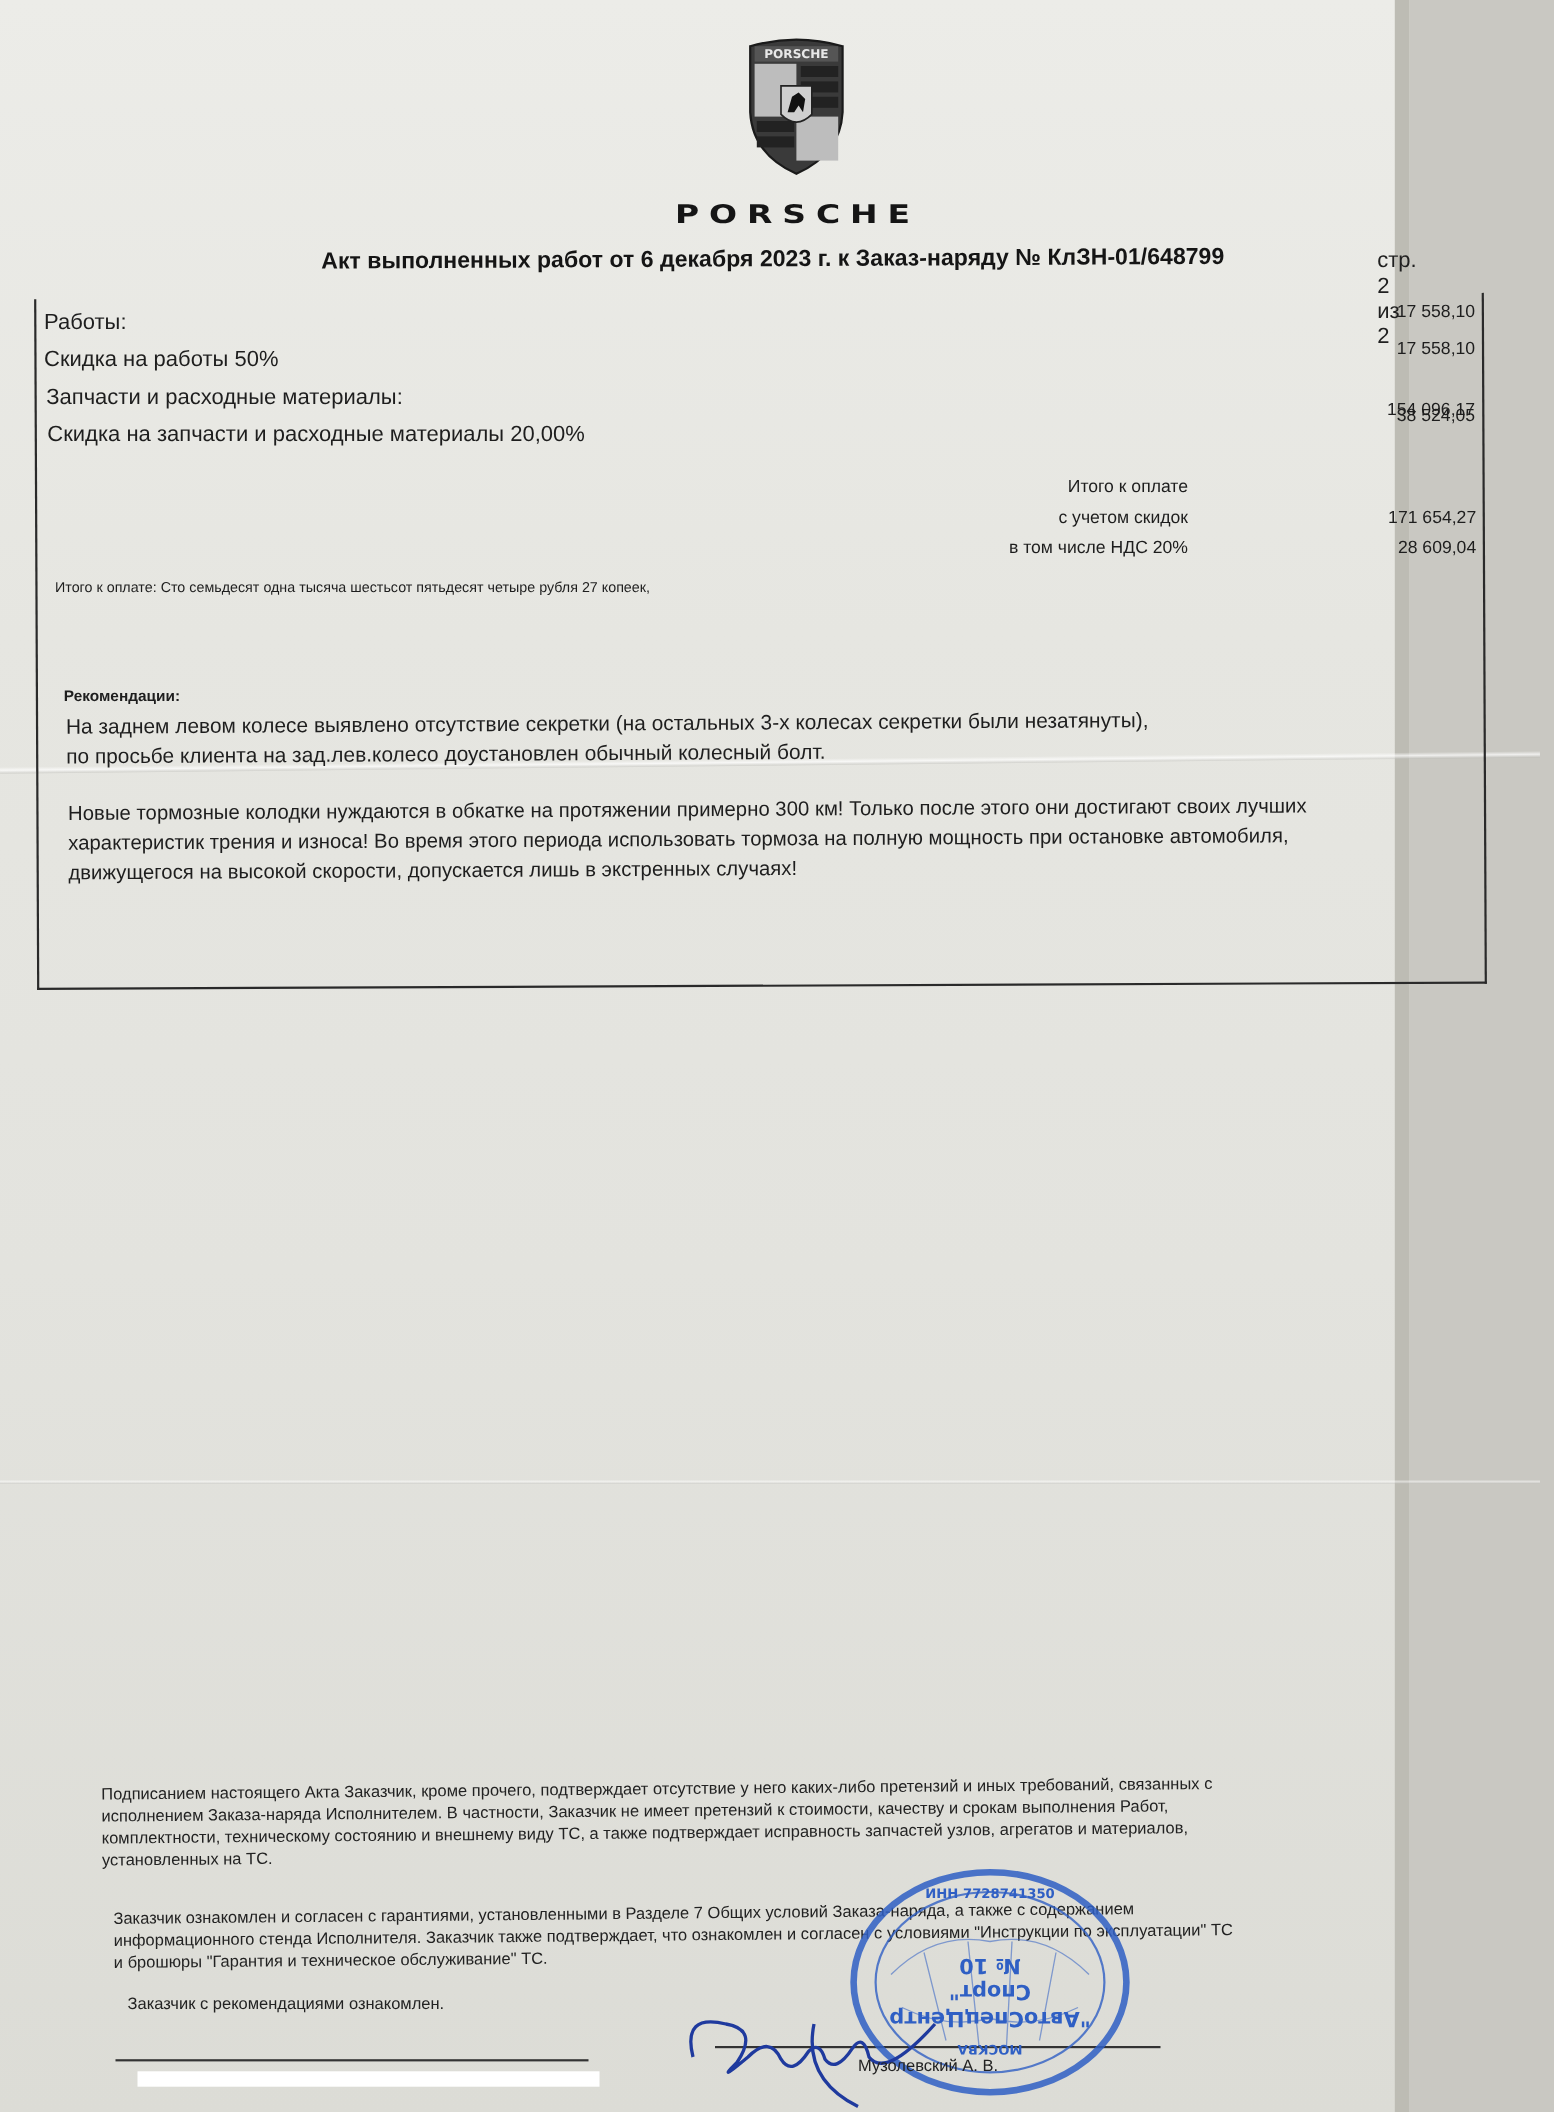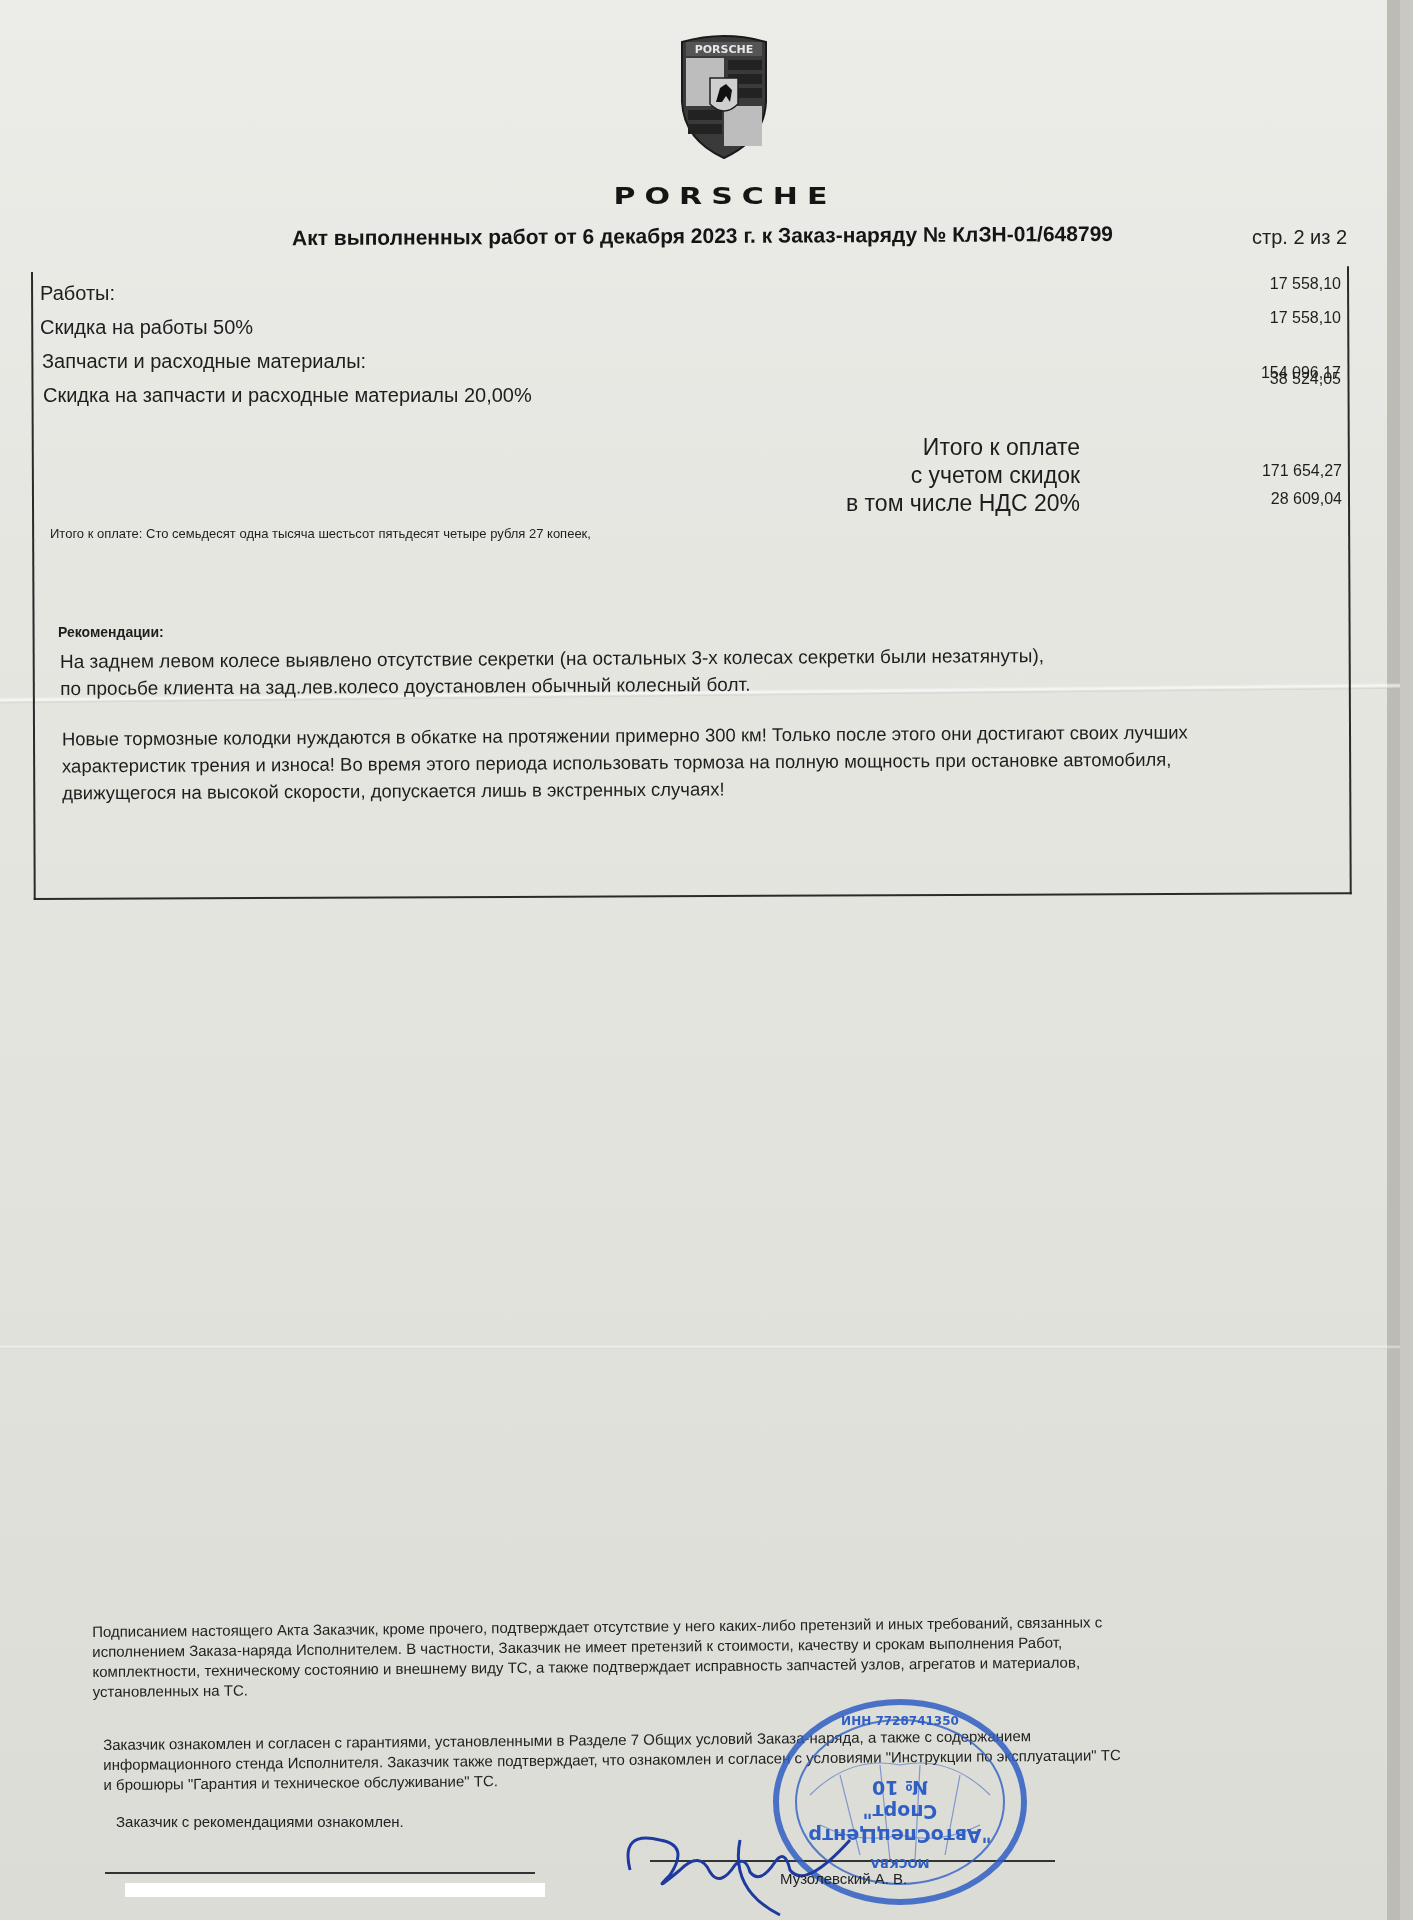--- a/index.html
+++ b/index.html
@@ -4,42 +4,42 @@
 <style>
   html, body { margin: 0; padding: 0; }
   body {
     width: 1413px; height: 1920px; overflow: hidden;
     background: #c9c8c2;
     font-family: "Liberation Sans", sans-serif;
     color: #1d1d1d;
     position: relative;
   }
   .paper {
-    position: absolute; left: 0; top: 0; width: 1400px; height: 1920px;
+    position: absolute; left: 0; top: 0; width: 1281px; height: 1920px;
     background: linear-gradient(180deg, #ecece8 0%, #e6e6e1 30%, #e3e3de 60%, #dcdcd6 100%);
   }
   .edge { position: absolute; right: 0; top: 0; width: 13px; height: 1920px; background: #bdbcb4; }
   .fold1 { position: absolute; left: 0; top: 690px; width: 1400px; height: 6px;
     background: linear-gradient(180deg, rgba(255,255,255,0.0), rgba(255,255,255,0.7), rgba(180,180,175,0.4)); transform: rotate(-0.6deg); }
   .fold2 { position: absolute; left: 0; top: 1345px; width: 1400px; height: 4px;
     background: linear-gradient(180deg, rgba(255,255,255,0.0), rgba(255,255,255,0.5), rgba(170,170,165,0.3)); }
 
   .crest { position: absolute; left: 676px; top: 32px; width: 96px; height: 128px; }
   .brand { position: absolute; left: 560px; top: 178px; width: 330px; text-align: center;
     font-family: "DejaVu Sans", sans-serif; font-weight: bold; font-size: 30px; letter-spacing: 9px; color: #151515;
     transform: scaleY(0.78); }
   .title { position: absolute; left: 292px; top: 224px; font-size: 21px; font-weight: bold; color: #151515; transform: rotate(-0.3deg); }
   .pageno { position: absolute; left: 1252px; top: 226px; font-size: 20px; color: #202020; }
 
   .frame { position: absolute; left: 31px; top: 272px; width: 1314px; height: 626px;
     border-left: 2px solid #2a2a2a; border-right: 2px solid #2a2a2a; border-bottom: 2px solid #2a2a2a;
     transform: rotate(-0.25deg); transform-origin: left top; }
   .row { position: absolute; font-size: 20px; color: #1e1e1e; }
   .val { position: absolute; font-size: 16px; color: #1e1e1e; text-align: right; width: 200px; }
-  .lbl-right { position: absolute; font-size: 23px; text-align: right; width: 360px; }
+  .lbl-right { position: absolute; font-size: 16px; text-align: right; width: 360px; }
   .words { position: absolute; left: 50px; font-size: 13px; color: #1e1e1e; white-space: nowrap; }
   .recs-h { position: absolute; left: 58px; top: 624px; font-size: 14px; font-weight: bold; color: #1e1e1e; }
   .para { position: absolute; font-size: 19px; color: #1e1e1e; white-space: nowrap; line-height: 27px; }
   .foot { position: absolute; font-size: 15px; color: #222; white-space: nowrap; line-height: 20px; }
   .sigline { position: absolute; height: 2px; background: #333; }
   .redact { position: absolute; left: 125px; top: 1883px; width: 420px; height: 14px; background: #ffffff; }
   .stamp { position: absolute; left: 770px; top: 1695px; width: 260px; height: 215px; }
   .signature { position: absolute; left: 620px; top: 1800px; width: 260px; height: 120px; }
   .signer { position: absolute; left: 780px; top: 1870px; font-size: 15px; color: #222; }
 </style>

